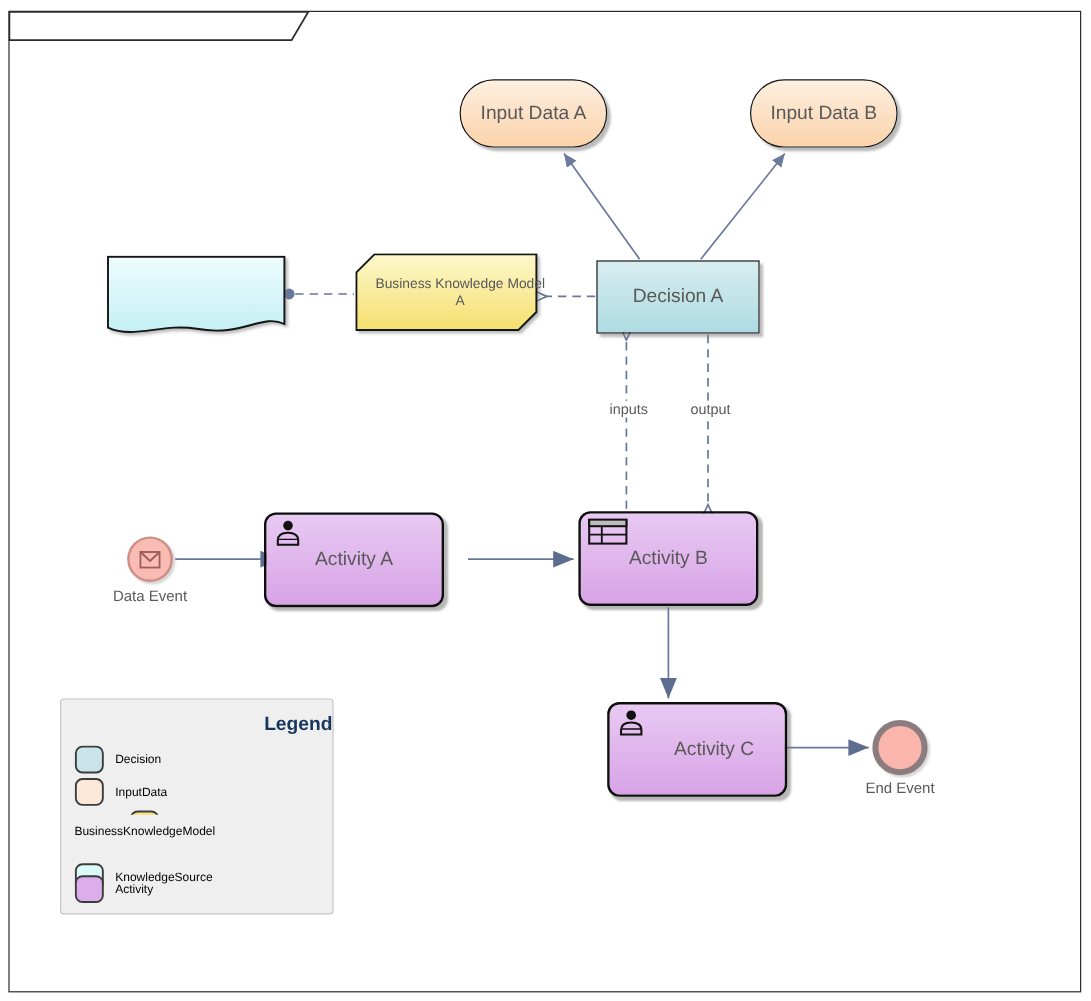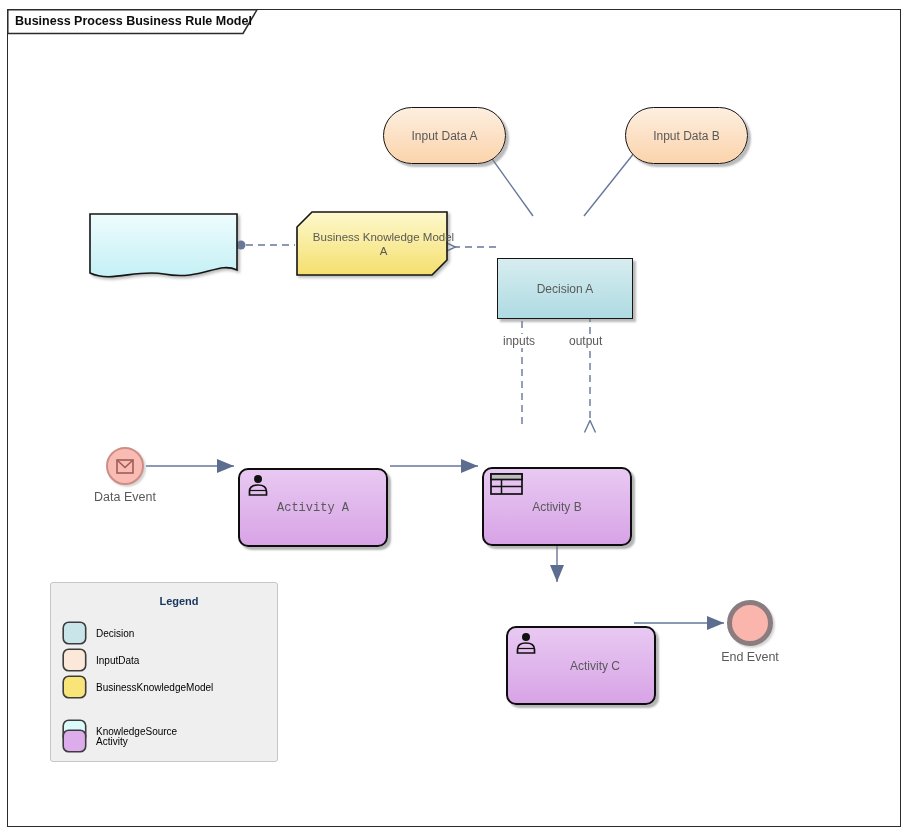--- a/index.html
+++ b/index.html
@@ -6,30 +6,30 @@
   #canvas{position:relative;width:909px;height:834px;background:#ffffff;
           font-family:"Liberation Sans",sans-serif;overflow:hidden;}
   .frame{position:absolute;left:7px;top:9px;width:892px;height:816px;
          border:1.5px solid #2b2b2b;}
   .overlay{position:absolute;left:0;top:0;}
   .solid{stroke:#66779b;stroke-width:1.4;}
   .dashed{stroke:#66779b;stroke-width:1.4;stroke-dasharray:7 5;fill:none;}
   .tab-svg{position:absolute;left:7px;top:9px;}
   .tab-label{position:absolute;left:15px;top:14px;font-size:12.5px;font-weight:bold;color:#0c0c0c;}
   .node{position:absolute;display:flex;align-items:center;justify-content:center;
-        text-align:left;color:#595959;font-size:12px;box-sizing:border-box;margin-top:41px;}
+        text-align:left;color:#595959;font-size:16px;box-sizing:border-box;}
   .input-data{width:123px;height:57px;border:1.6px solid #151515;border-radius:29px;
         background:linear-gradient(#fdefe0,#fbd3ab);box-shadow:3px 3px 2px rgba(130,130,130,.55);}
   #input-a{left:383px;top:66px;}
   #input-b{left:625px;top:66px;}
   .decision{left:497px;top:217px;width:136px;height:61px;border:1.6px solid #151515;
         background:linear-gradient(#d7edf0,#aedbe2);box-shadow:3px 3px 2px rgba(130,130,130,.55);}
   .activity{width:150px;height:79px;border:2px solid #0d0d0d;border-radius:10px;
         background:linear-gradient(#e8c9f2,#d8a3e6);box-shadow:3px 3px 2px rgba(120,120,120,.55);}
-  #activity-a{left:238px;top:427px;font-family:Liberation Mono, monospace;}
+  #activity-a{left:220px;top:427px;}
   #activity-b{left:482px;top:426px;}
   #activity-c{left:506px;top:585px;padding-left:28px;}
   .task-icon{position:absolute;left:6px;top:4px;}
   .shape-shadow{filter:drop-shadow(2.5px 2.5px 1.5px rgba(125,125,125,.55));}
   #ks-svg{position:absolute;left:89px;top:213px;}
   #ks-label{position:absolute;left:89px;top:215px;width:149px;height:56px;}
   #bkm-svg{position:absolute;left:296px;top:211px;}
   #bkm-label{position:absolute;left:312px;top:214px;width:143px;height:60px;line-height:1.25;}
   .node-plain{position:absolute;display:flex;align-items:center;justify-content:center;
         text-align:center;color:#595959;font-size:11.5px;}
@@ -37,27 +37,27 @@
         border:2px solid #cf8d85;background:#f8bcb4;box-sizing:border-box;
         display:flex;align-items:center;justify-content:center;
         box-shadow:2px 2px 2px rgba(150,150,150,.4);}
   #end-event{position:absolute;left:727px;top:600px;width:46px;height:46px;border-radius:50%;
         border:5px solid #8b7d7f;background:#fab5ac;box-sizing:border-box;
         box-shadow:2px 2px 2px rgba(150,150,150,.4);}
   .ev-label{position:absolute;color:#595959;font-size:12.5px;text-align:center;}
   #start-event-label{left:75px;top:490px;width:100px;}
   #end-event-label{left:705px;top:650px;width:90px;}
   .cn-label{position:absolute;background:#ffffff;color:#595959;font-size:12px;
-        padding:0 2px;}
+        text-align:center;padding:0 2px;}
   #inputs-label{left:501px;top:334px;width:42px;}
   #output-label{left:567px;top:334px;width:46px;}
   #legend{position:absolute;left:50px;top:582px;width:228px;height:180px;background:#efefef;
         border:1.3px solid #c6c6c6;border-radius:3px;box-sizing:border-box;}
-  #legend-title{position:absolute;left:15px;top:12px;width:100%;text-align:center;
-        font-size:11px;font-weight:bold;color:#17365d;}
+  #legend-title{position:absolute;left:0;top:12px;width:100%;text-align:right;
+        font-size:16px;font-weight:bold;color:#17365d;}
   .lg-row{position:absolute;left:11px;display:flex;align-items:center;gap:9px;height:24px;}
   .lg-label{font-size:10px;color:#000000;text-align:right;}
 </style>
 </head>
 <body>
 
 <div id="canvas">
 
   <div class="frame"></div>
 
@@ -102,21 +102,20 @@
       <line class="solid" x1="557" y1="506" x2="557" y2="582" marker-end="url(#mBig)"></line>
     </g>
     <g>
       <line class="solid" x1="634" y1="623" x2="724" y2="623" marker-end="url(#mBig)"></line>
     </g>
   </svg>
 
   <svg class="tab-svg" width="262" height="26">
     <polygon points="0.8,0.8 250,0.8 236,24.5 0.8,24.5" fill="#ffffff" stroke="#2b2b2b" stroke-width="1.5"></polygon>
   </svg>
-  <div class="tab-label">Business Process Business Rule Model</div>
 
   <div id="input-a" class="node input-data">
     <span>Input Data A</span>
   </div>
   <div id="input-b" class="node input-data">
     <span>Input Data B</span>
   </div>
 
   <svg id="ks-svg" class="shape-shadow" width="152" height="74">
     <defs>
@@ -195,21 +194,21 @@
       <span class="lg-label">Decision</span>
     </div>
 
     <div class="lg-row" style="top:65px;">
       <svg width="25" height="24">
         <rect x="1.2" y="1.2" width="22.5" height="21.5" rx="5.5" stroke="#3c3c3c" stroke-width="1.6" fill="#fce8d8"></rect>
       </svg>
       <span class="lg-label">InputData</span>
     </div>
 
-    <div class="lg-row" style="top:92px;">
+    <div class="lg-row" style="top:92px;flex-direction:column;">
       <svg width="25" height="24">
         <rect x="1.2" y="1.2" width="22.5" height="21.5" rx="5.5" stroke="#3c3c3c" stroke-width="1.6" fill="#f9e478"></rect>
       </svg>
       <span class="lg-label">BusinessKnowledgeModel</span>
     </div>
 
     <div class="lg-row" style="top:136px;">
       <svg width="25" height="24">
         <rect x="1.2" y="1.2" width="22.5" height="21.5" rx="5.5" stroke="#3c3c3c" stroke-width="1.6" fill="#dcfafa"></rect>
       </svg>

